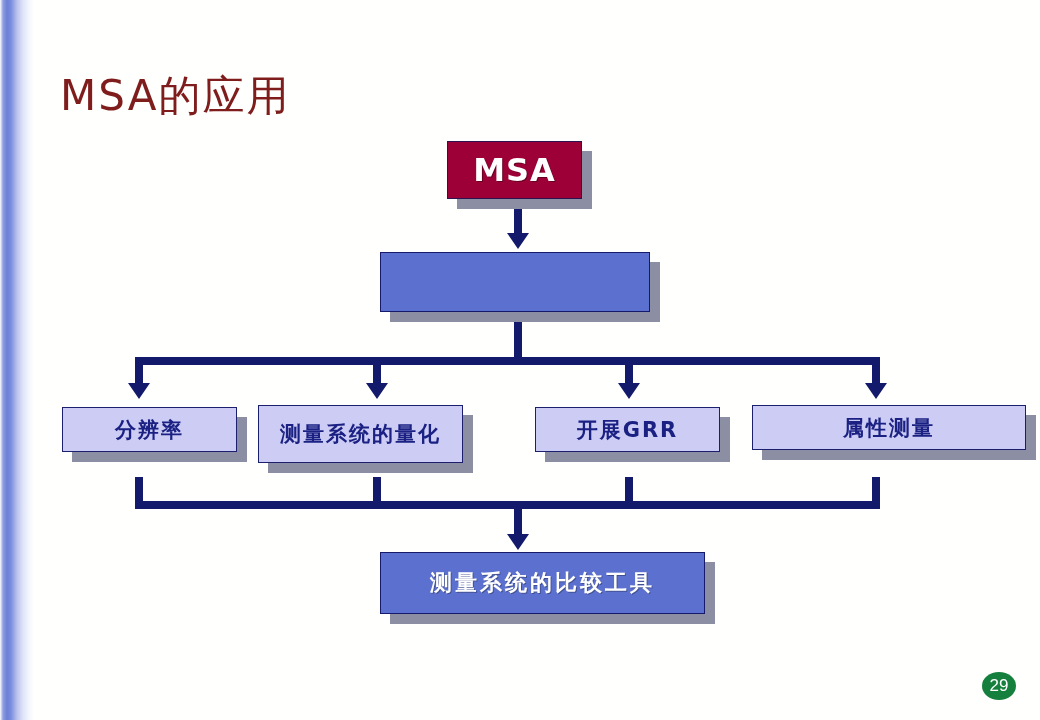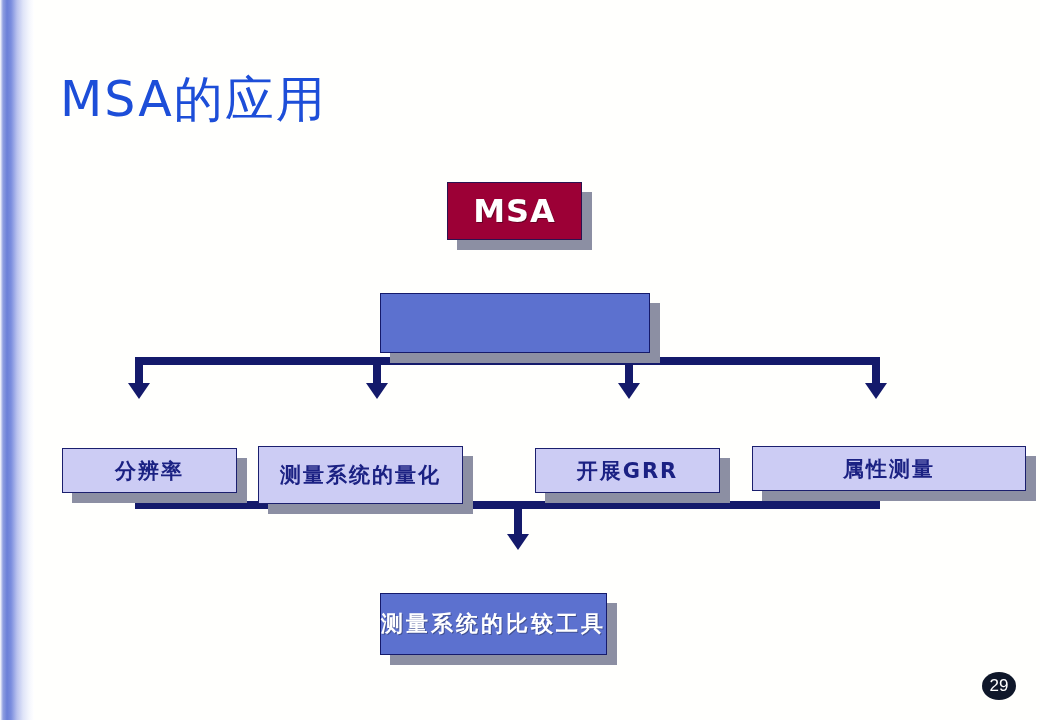--- a/index.html
+++ b/index.html
@@ -40,39 +40,38 @@
         #dfe4f8 23px,
         #f4f6fd 29px,
         #ffffff 34px);
   }
 
   
   .slide-title {
     position: absolute;
     left: 60px;
     top: 72px;
-    font-size: 49px;
+    font-size: 42px;
     font-weight: normal;
-    color: #1d4ed8;
+    color: #7f1d1d;
     letter-spacing: 2px;
     white-space: nowrap;
     line-height: 1.15;
     font-family: "DejaVu Sans", "Liberation Sans", sans-serif;
   }
 
   
   .node {
     position: absolute;
     box-sizing: border-box;
     display: flex;
     align-items: center;
     justify-content: center;
     text-align: center;
     z-index: 5;
-    margin-top: 41px;
   }
   .node .node-shadow {
     position: absolute;
     left: 10px;
     top: 10px;
     right: -10px;
     bottom: -10px;
     background: #8c8fa3;
     z-index: 0;
   }
@@ -145,21 +144,21 @@
   }
 
   
   .page-badge {
     position: absolute;
     right: 24px;
     bottom: 20px;
     width: 34px;
     height: 28px;
     border-radius: 50%;
-    background: #0f172a;
+    background: #15803d;
     color: #ffffff;
     font-size: 17px;
     display: flex;
     align-items: center;
     justify-content: center;
     font-family: "Liberation Sans", sans-serif;
     z-index: 9;
   }
 </style>
 </head>
@@ -228,21 +227,21 @@
   <div class="conn" style="left:135px; top:477px; width:8px; height:32px;"></div>
   <div class="conn" style="left:373px; top:477px; width:8px; height:32px;"></div>
   <div class="conn" style="left:625px; top:477px; width:8px; height:32px;"></div>
   <div class="conn" style="left:872px; top:477px; width:8px; height:32px;"></div>
 
   <div class="conn" style="left:135px; top:501px; width:745px; height:8px;"></div>
 
   <div class="conn" style="left:514px; top:501px; width:8px; height:36px;"></div>
   <div class="arrowhead" style="left:507px; top:534px;"></div>
 
-  <div class="node style-blue" style="left:380px; top:552px; width:227px; height:62px;">
+  <div class="node style-blue" style="left:380px; top:552px; width:325px; height:62px;">
     <div class="node-shadow"></div>
     <div class="node-face"></div>
     <div class="node-label">测量系统的比较工具</div>
   </div>
 
   <div class="page-badge">29</div>
 
 </div>
 
 </body></html>

